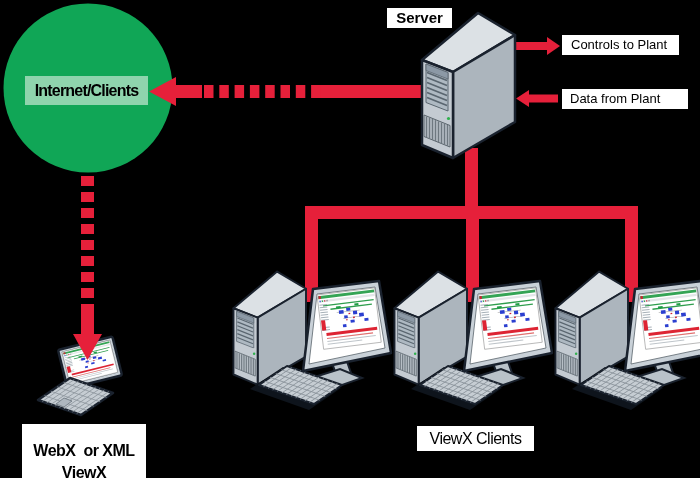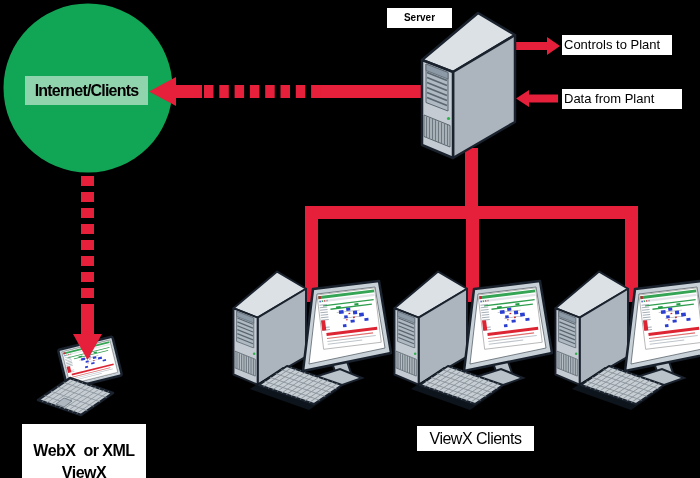--- a/index.html
+++ b/index.html
@@ -5,25 +5,25 @@
   html,body{margin:0;padding:0;background:#000;}
   #stage{position:relative;width:700px;height:478px;background:#000;overflow:hidden;
          font-family:"Liberation Sans", sans-serif;}
   #art{position:absolute;left:0;top:0;}
   .label{position:absolute;color:#000;background:#fff;text-align:center;
          font-family:"Liberation Sans", sans-serif;}
   .label span{white-space:pre;}
   #internet-label{left:25px;top:76px;width:123px;height:29px;line-height:29px;
        background:#8FD4AD;font-weight:bold;font-size:16px;letter-spacing:-0.8px;}
   #server-label{left:387px;top:8px;width:65px;height:20px;line-height:20px;
-       font-weight:bold;font-size:10px;}
+       font-weight:bold;font-size:15px;}
   #controls-label{left:562px;top:35px;width:108px;height:20px;line-height:20px;
-       font-size:13px;text-align:left;padding-left:2px;}
+       font-size:13px;text-align:left;padding-left:9px;}
   #data-label{left:562px;top:89px;width:118px;height:20px;line-height:20px;
-       font-size:13px;text-align:left;padding-left:2px;}
+       font-size:13px;text-align:left;padding-left:8px;}
   #webx-label{left:22px;top:424px;width:124px;height:46px;font-weight:bold;
        font-size:16px;line-height:22px;padding-top:16px;letter-spacing:-0.5px;}
   #viewx-label{left:417px;top:426px;width:117px;height:25px;line-height:25px;
        font-weight:normal;font-size:16px;letter-spacing:-0.5px;}
 </style>
 </head>
 <body>
 
 <div id="stage">
 

